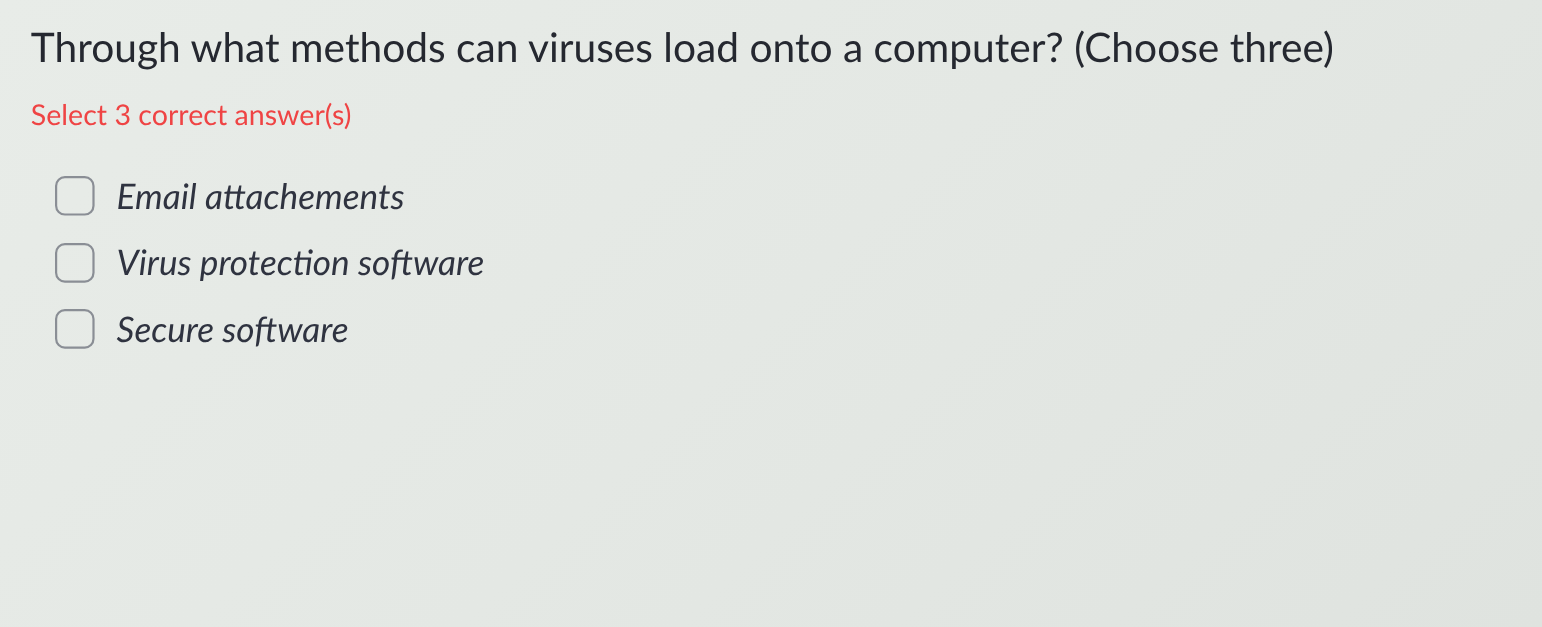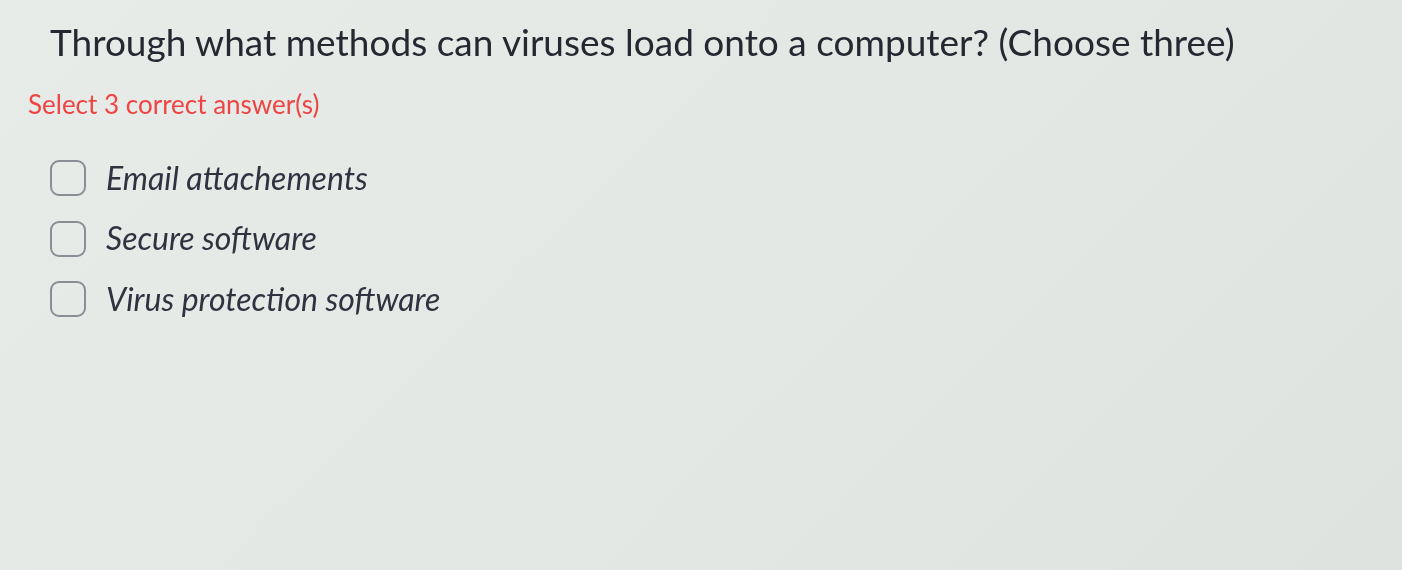--- a/index.html
+++ b/index.html
@@ -15,21 +15,20 @@
       padding: 18px 28px 10px 28px;
       color: #2a2d34;
       overflow: hidden;
     }
     .question-text {
       font-size: 37px;
       font-weight: 400;
       color: #252830;
       line-height: 1.3;
       margin-bottom: 22px;
-      margin-left: 22px;
     }
     .instruction-text {
       font-size: 26px;
       font-weight: 400;
       color: #ef4444;
       margin-bottom: 28px;
     }
     .options-list {
       display: flex;
       flex-direction: column;
@@ -81,23 +80,23 @@
 
 <div class="options-list">
 
   <div class="option-row">
     <div class="checkbox"></div>
     <div class="option-label">Email attachements</div>
   </div>
 
   <div class="option-row">
     <div class="checkbox"></div>
-    <div class="option-label">Secure software</div>
+    <div class="option-label">Virus protection software</div>
   </div>
 
   <div class="option-row">
     <div class="checkbox"></div>
-    <div class="option-label">Virus protection software</div>
+    <div class="option-label">Secure software</div>
   </div>
 
 
 
 </div>
 
 </body></html>

